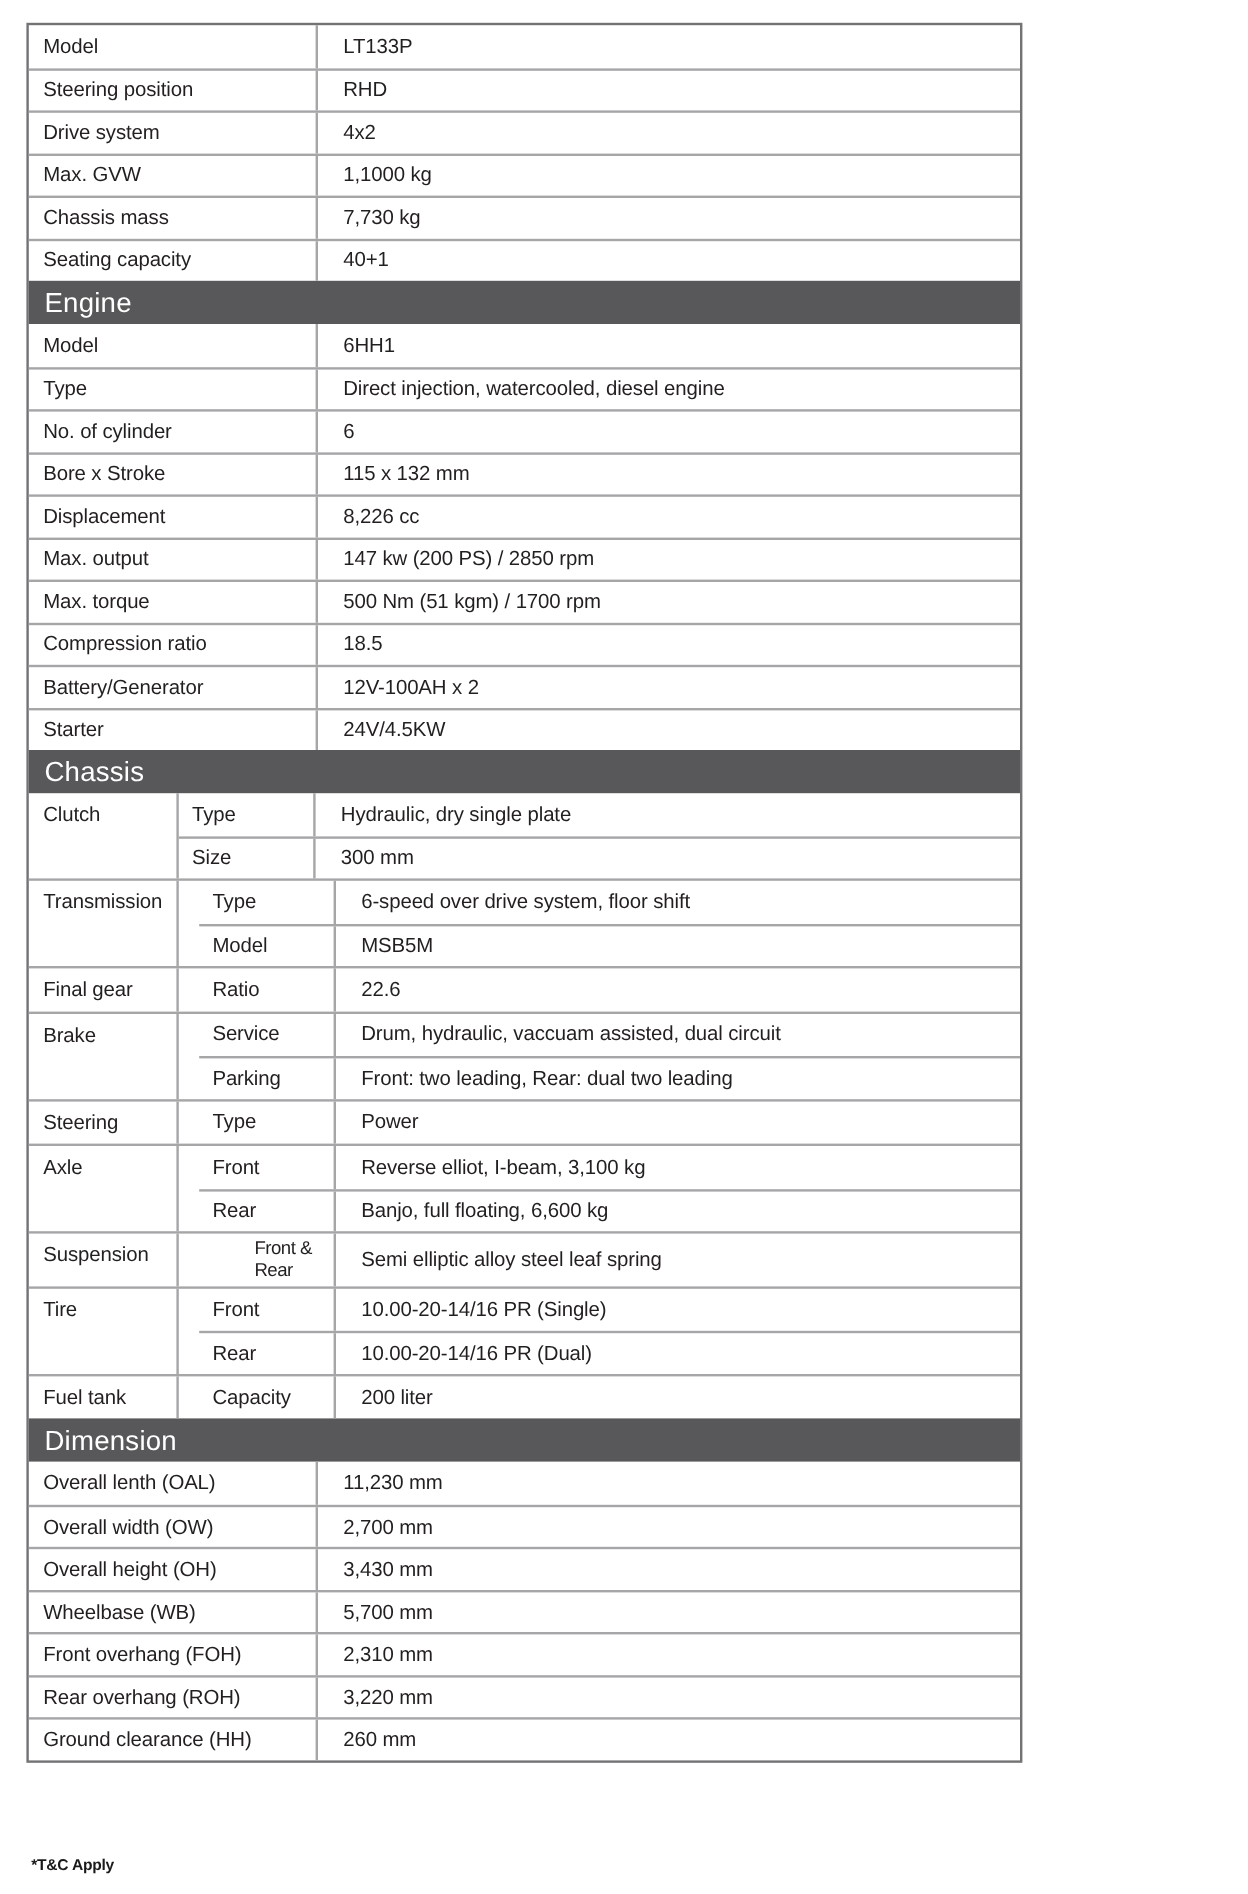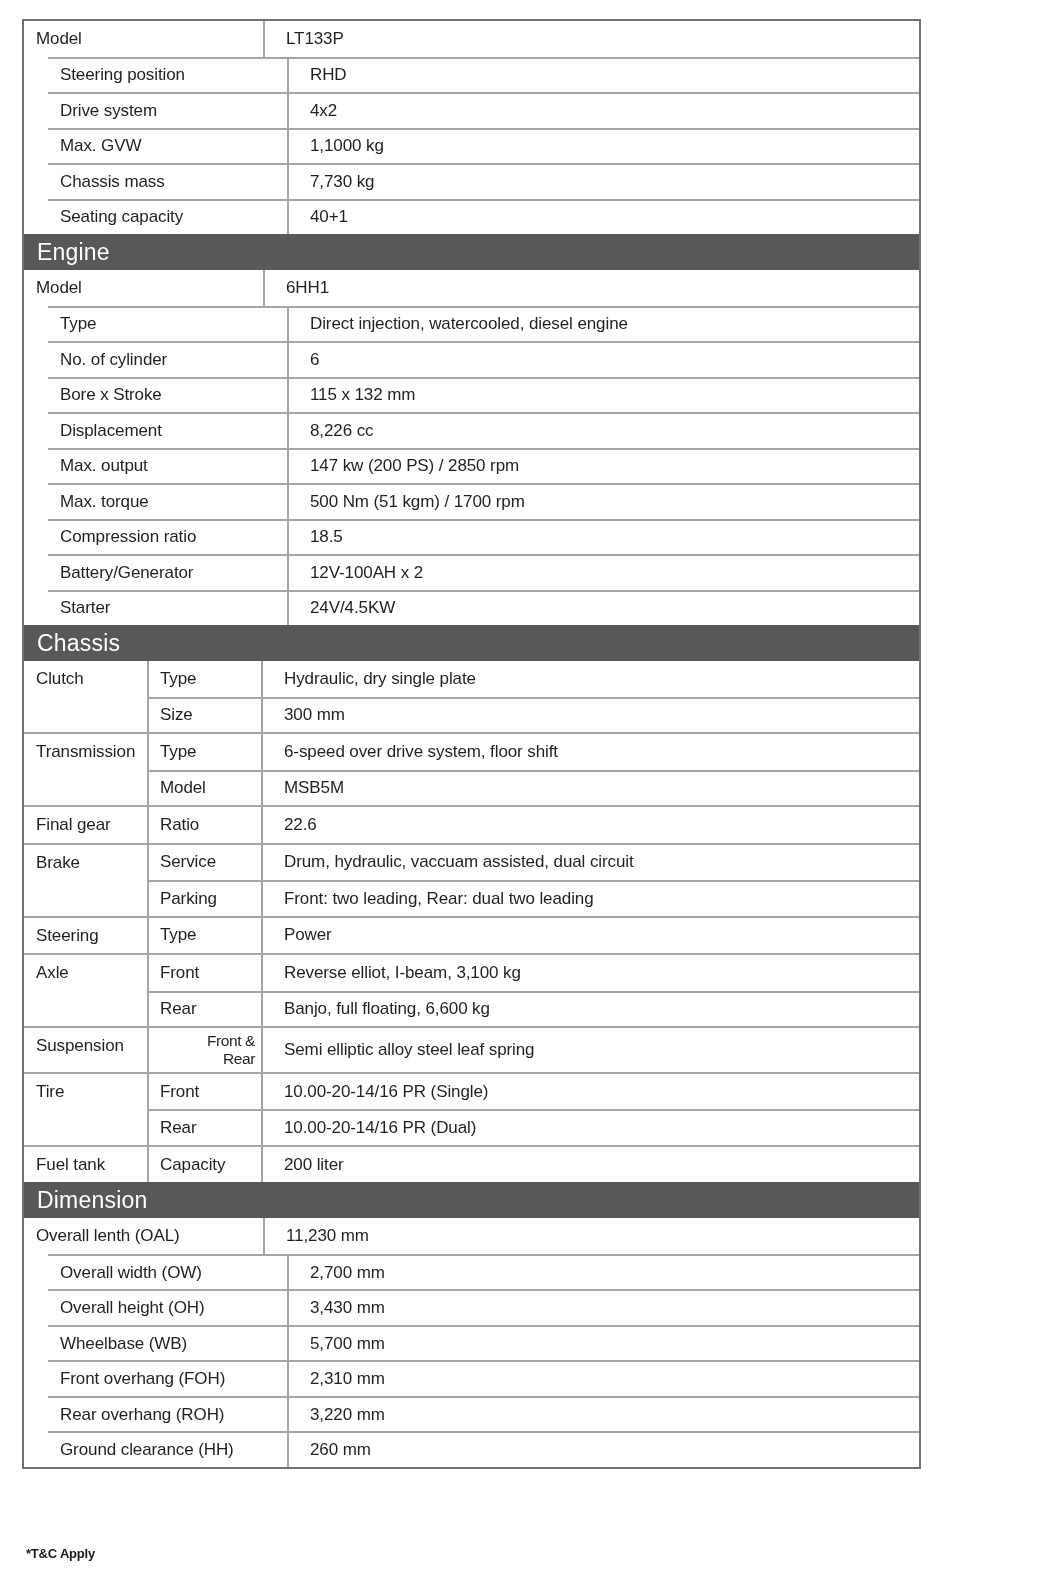--- a/index.html
+++ b/index.html
@@ -13,64 +13,63 @@
   html,body{background:#ffffff;}
   body{
     width:1040px;height:1578px;
     font-family:"Liberation Sans",sans-serif;
     color:var(--ink);
     position:relative;
   }
   .spec-table{
     position:absolute;
     left:22px;top:19px;
-    width:899px;
+    width:830px;
     border:2px solid var(--outer);
     background:#ffffff;
-    text-align:right;
   }
   
   .band{
     height:36px;
     background:var(--band-bg);
     color:var(--band-ink);
     display:flex;
     align-items:center;
     padding-left:13px;
     font-size:23px;
     letter-spacing:.2px;
   }
   
   .row{
     display:grid;
     grid-template-columns:241px 1fr;
     min-height:35.5px;
   }
-  .row + .row{border-top:2px solid var(--line);margin-left:24px;}
+  .row + .row{border-top:2px solid var(--line);}
   .band + .row{border-top:none;}
   .cell{
     display:flex;
     align-items:center;
     font-size:17px;
     letter-spacing:-0.1px;
     line-height:1.15;
   }
   .cell.label{
     padding:4px 8px 4px 12px;
     border-right:2px solid var(--line);
   }
   .cell.value{
     padding:4px 2px 4px 21px;
   }
   
   .group{
     display:grid;
     grid-template-columns:125px 1fr;
   }
-  .group + .group{border-top:2px solid var(--line);}
+  .group + .group{border-top:2px solid var(--line);gap:17px;}
   .band + .group{border-top:none;}
   .group > .g-label{
     padding:4px 6px 4px 12px;
     border-right:2px solid var(--line);
     display:flex;
     align-items:flex-start;
     padding-top:8px;
     font-size:17px;
     letter-spacing:-0.1px;
   }

